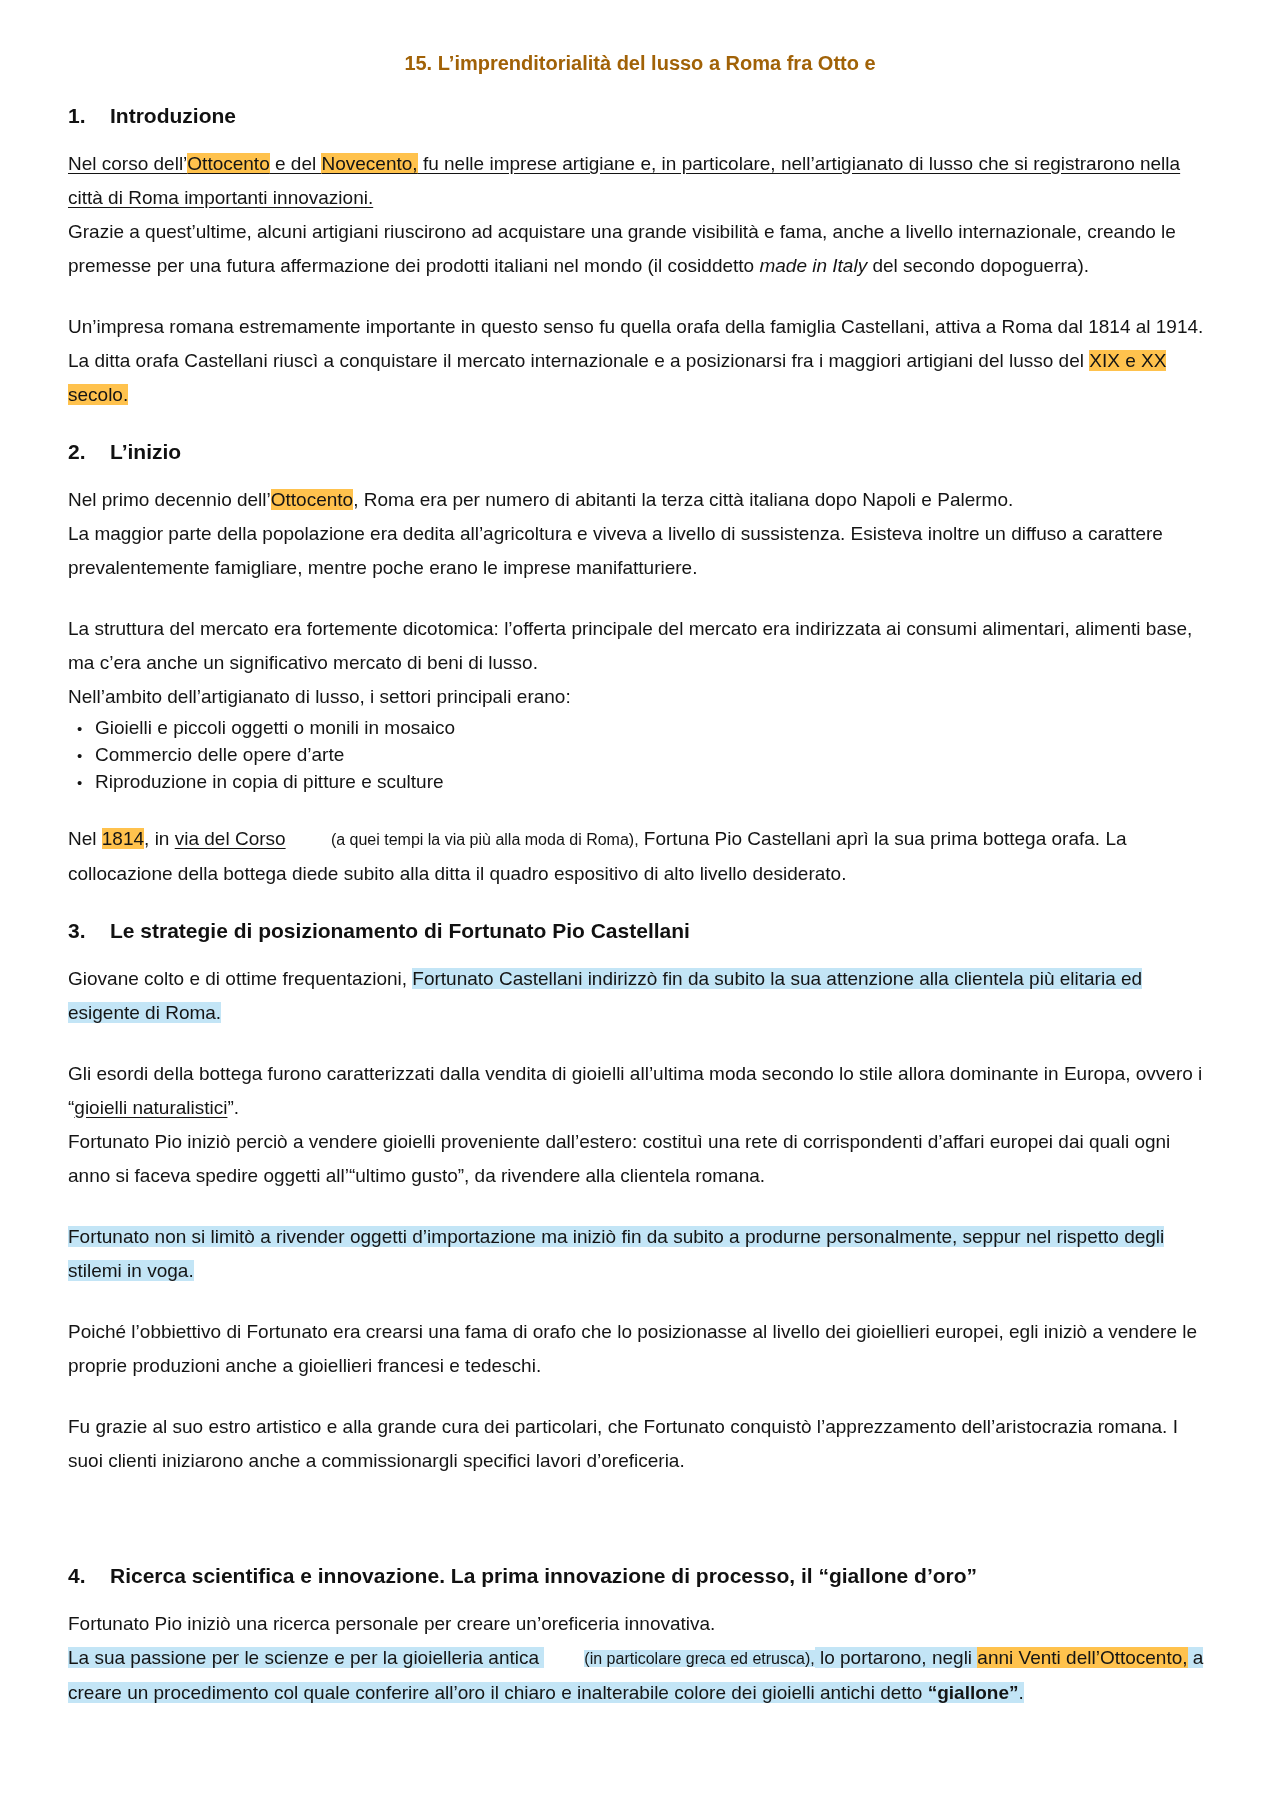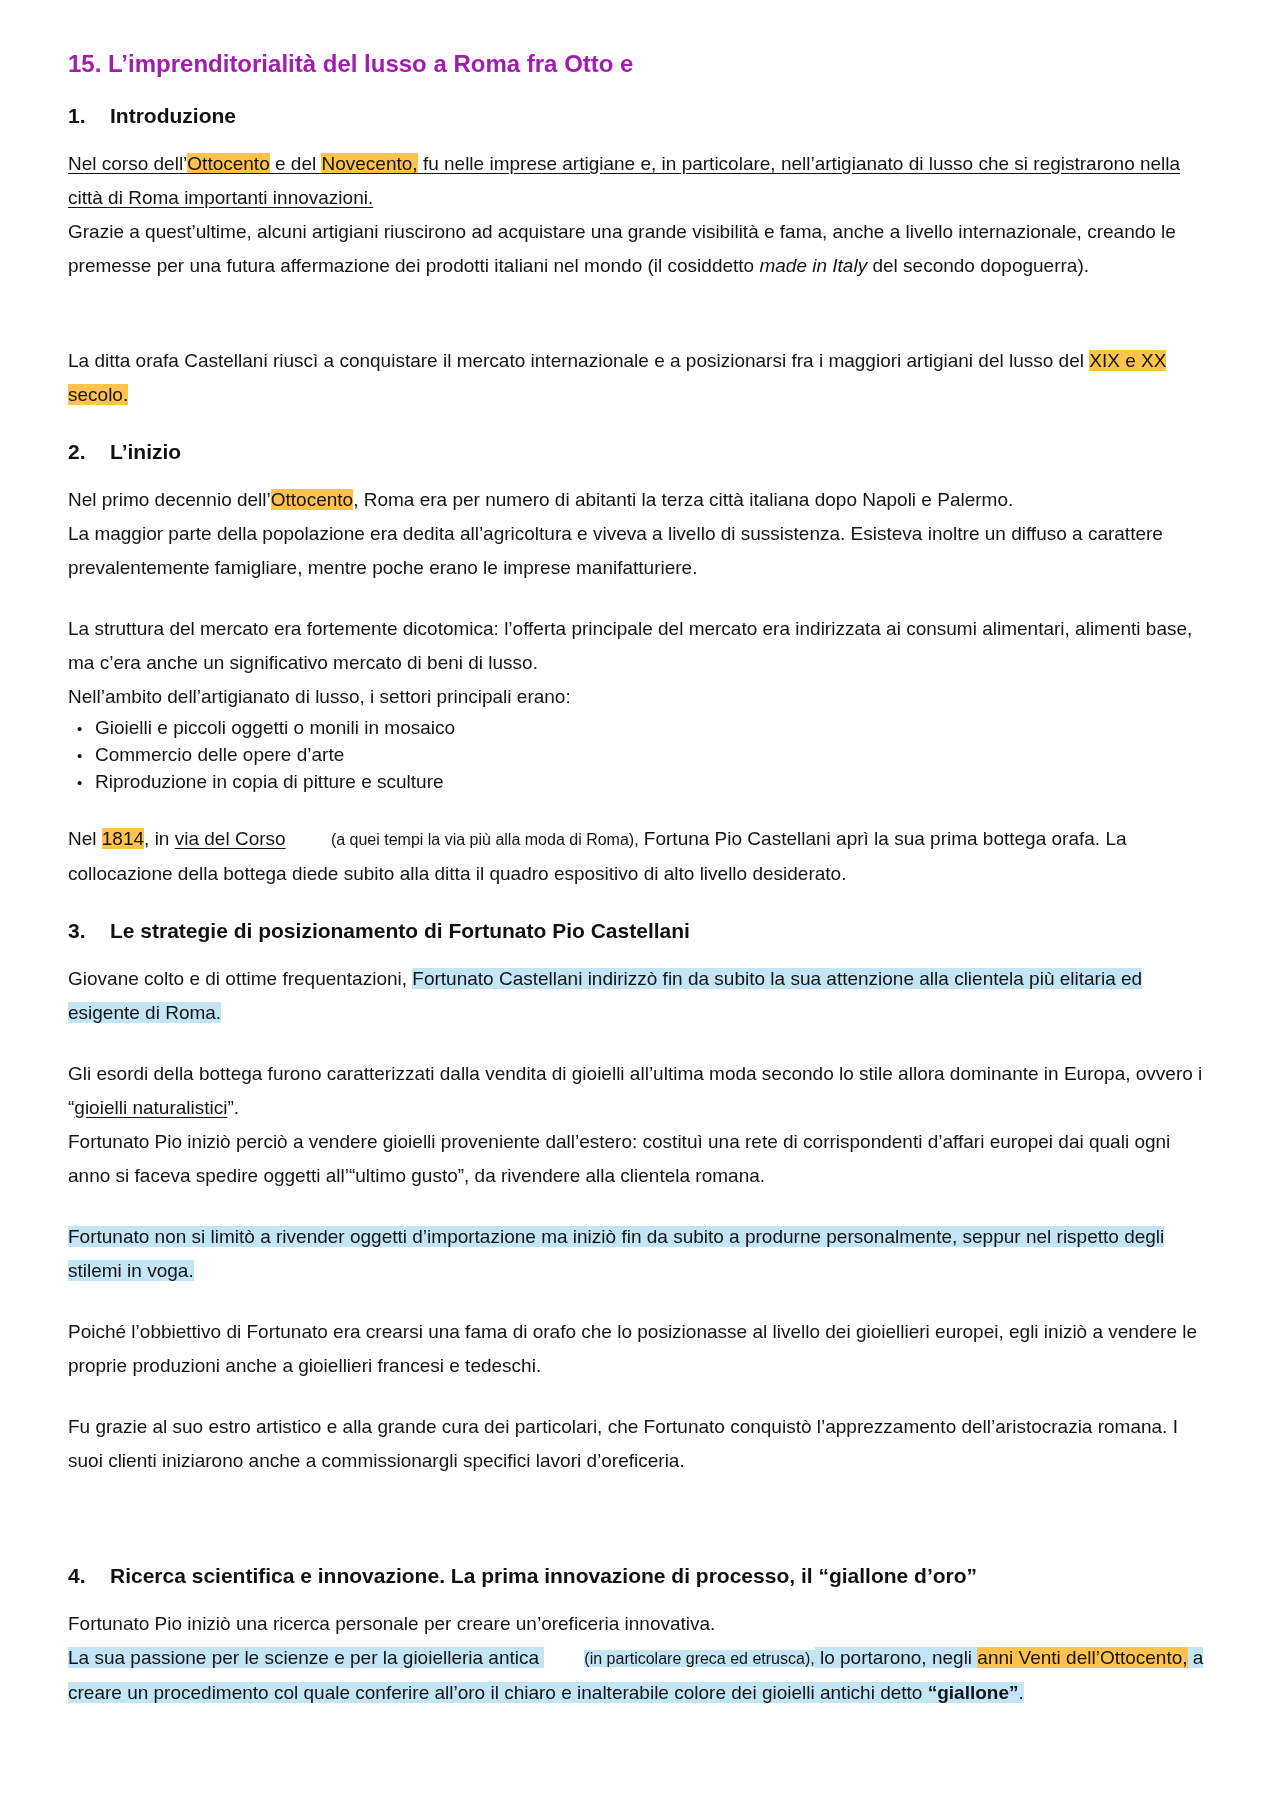--- a/index.html
+++ b/index.html
@@ -8,25 +8,26 @@
     font-family: "Liberation Sans", "DejaVu Sans", sans-serif;
     color: #141414;
   }
   .page {
     width: 1280px;
     min-height: 1811px;
     padding: 42px 68px 80px 68px;
     background: #ffffff;
   }
   .doc-title {
-    font-size: 24px;
+    font-size: 20px;
     font-weight: 700;
     line-height: 43px;
     margin: 0 0 14px 0;
-    color: #a21caf;
+    color: #a16207;
+    text-align: center;
   }
   .section-heading {
     display: flex;
     font-size: 21px;
     font-weight: 700;
     line-height: 26px;
     margin: 18px 0 18px 0;
     color: #111111;
   }
   .section-heading .num { flex: 0 0 42px; }
@@ -65,21 +66,21 @@
 <div class="page">
   <h1 class="doc-title">
     <span>15. L’imprenditorialità del lusso a Roma fra Otto e</span><br>
   </h1>
   <div id="doc-body">
       <h2 class="section-heading">
         <span class="num">1.</span>
         <span class="label">Introduzione</span>
       </h2>
       <p class="para"><span class="u">Nel corso dell’</span><span class="u hl-o">Ottocento</span><span class="u"> e del </span><span class="u hl-o">Novecento,</span><span class="u"> fu nelle imprese artigiane e, in particolare, nell’artigianato di lusso che si registrarono nella città di Roma importanti innovazioni.</span><br><span>Grazie a quest’ultime, alcuni artigiani riuscirono ad acquistare una grande visibilità e fama, anche a livello internazionale, creando le premesse per una futura affermazione dei prodotti italiani nel mondo (il cosiddetto </span><span class="i">made in Italy</span><span> del secondo dopoguerra).</span></p>
-      <p class="para"><br><span>La ditta orafa Castellani riuscì a conquistare il mercato internazionale e a posizionarsi fra i maggiori artigiani del lusso del </span><span class="hl-o">XIX e XX secolo.</span></p>
+      <p class="para"><span>Un’impresa romana estremamente importante in questo senso fu quella orafa della famiglia Castellani, attiva a Roma dal 1814 al 1914.</span><br><span>La ditta orafa Castellani riuscì a conquistare il mercato internazionale e a posizionarsi fra i maggiori artigiani del lusso del </span><span class="hl-o">XIX e XX secolo.</span></p>
       <h2 class="section-heading">
         <span class="num">2.</span>
         <span class="label">L’inizio</span>
       </h2>
       <p class="para"><span>Nel primo decennio dell’</span><span class="hl-o">Ottocento</span><span>, Roma era per numero di abitanti la terza città italiana dopo Napoli e Palermo.</span><br><span>La maggior parte della popolazione era dedita all’agricoltura e viveva a livello di sussistenza. Esisteva inoltre un diffuso a carattere prevalentemente famigliare, mentre poche erano le imprese manifatturiere.</span></p>
       <p class="para tight"><span>La struttura del mercato era fortemente dicotomica: l’offerta principale del mercato era indirizzata ai consumi alimentari, alimenti base, ma c’era anche un significativo mercato di beni di lusso.</span><br><span>Nell’ambito dell’artigianato di lusso, i settori principali erano:</span></p>
       <ul class="bullets">
         <li>Gioielli e piccoli oggetti o monili in mosaico</li>
         <li>Commercio delle opere d’arte</li>
         <li>Riproduzione in copia di pitture e sculture</li>

